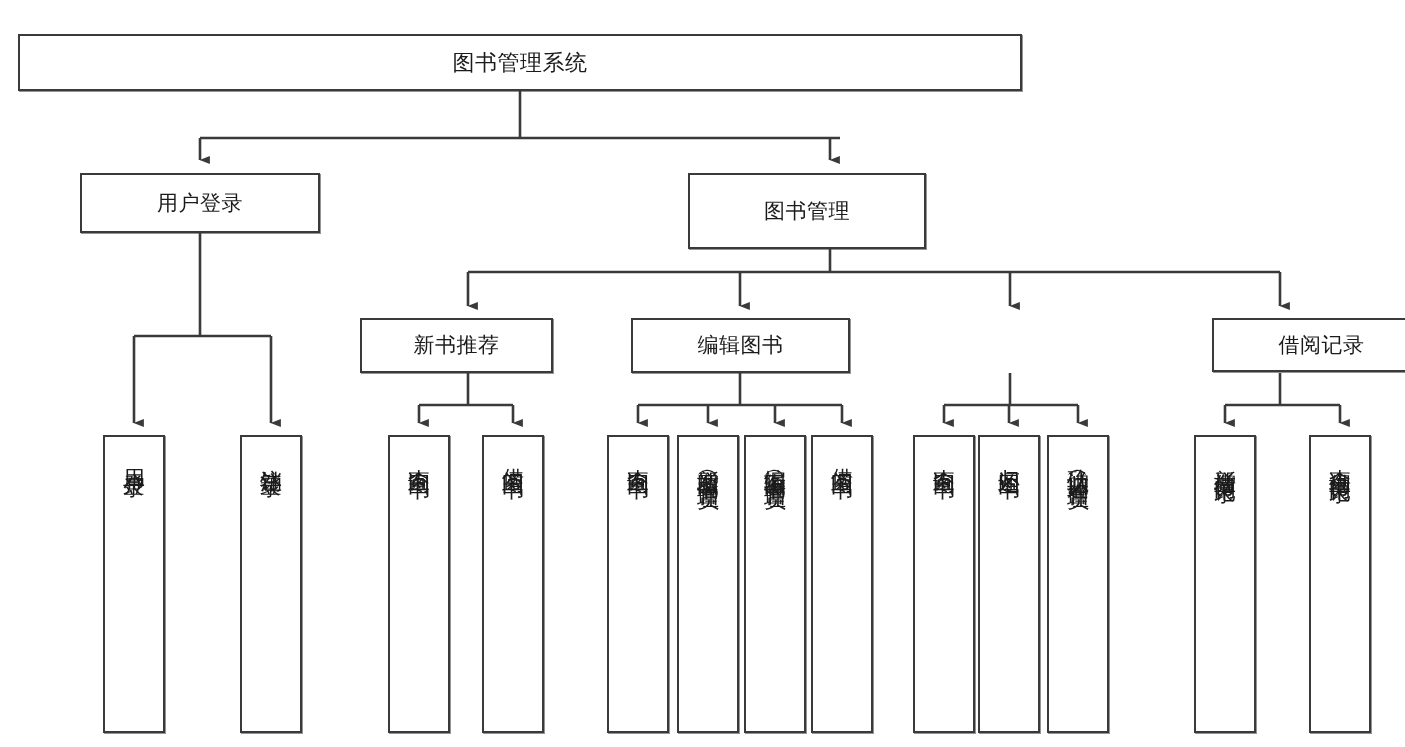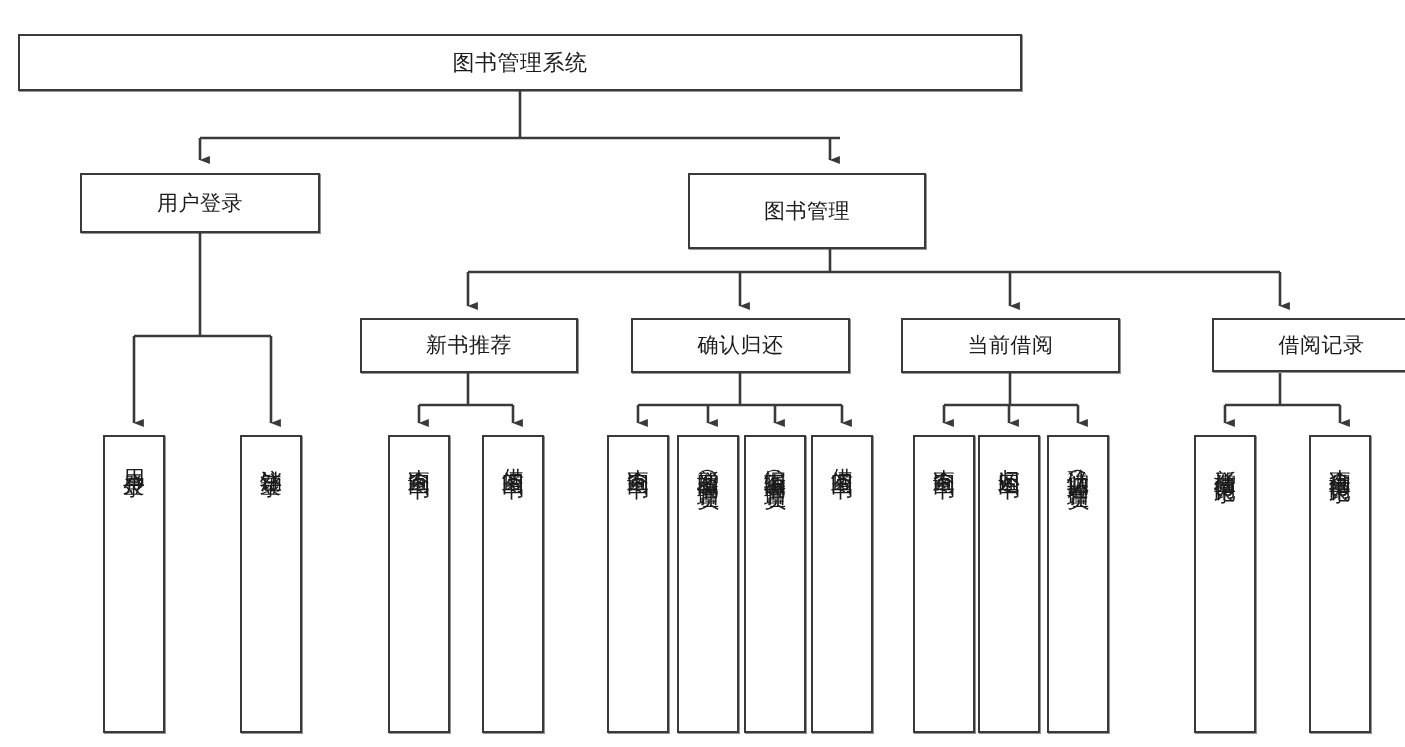--- a/index.html
+++ b/index.html
@@ -127,28 +127,25 @@
     <span class="lbl">图书管理系统</span>
   </div>
 
   <div class="node h" style="left:80px;top:173px;width:240px;height:60px;">
     <span class="lbl">用户登录</span>
   </div>
   <div class="node h" style="left:688px;top:173px;width:238px;height:76px;align-items:center;">
     <span class="lbl">图书管理</span>
   </div>
 
-  <div class="node h" style="left:360px;top:318px;width:218px;height:55px;">
+  <div class="node h" style="left:360px;top:318px;width:193px;height:55px;">
     <span class="lbl">新书推荐</span>
   </div>
   <div class="node h" style="left:631px;top:318px;width:219px;height:55px;">
-    <span class="lbl">确认归还</span>
-  </div>
-  <div class="node h" style="left:901px;top:318px;width:219px;height:55px;">
-    <span class="lbl">当前借阅</span>
+    <span class="lbl">编辑图书</span>
   </div>
   <div class="node h" style="left:1171px;top:318px;width:219px;height:54px;margin-left:41px;">
     <span class="lbl">借阅记录</span>
   </div>
 
   <div class="node v" style="left:103px;top:435px;width:62px;height:298px;">
     <span class="lbl">用户登录</span>
   </div>
   <div class="node v" style="left:240px;top:435px;width:62px;height:298px;">
     <span class="lbl">注销登录</span>

